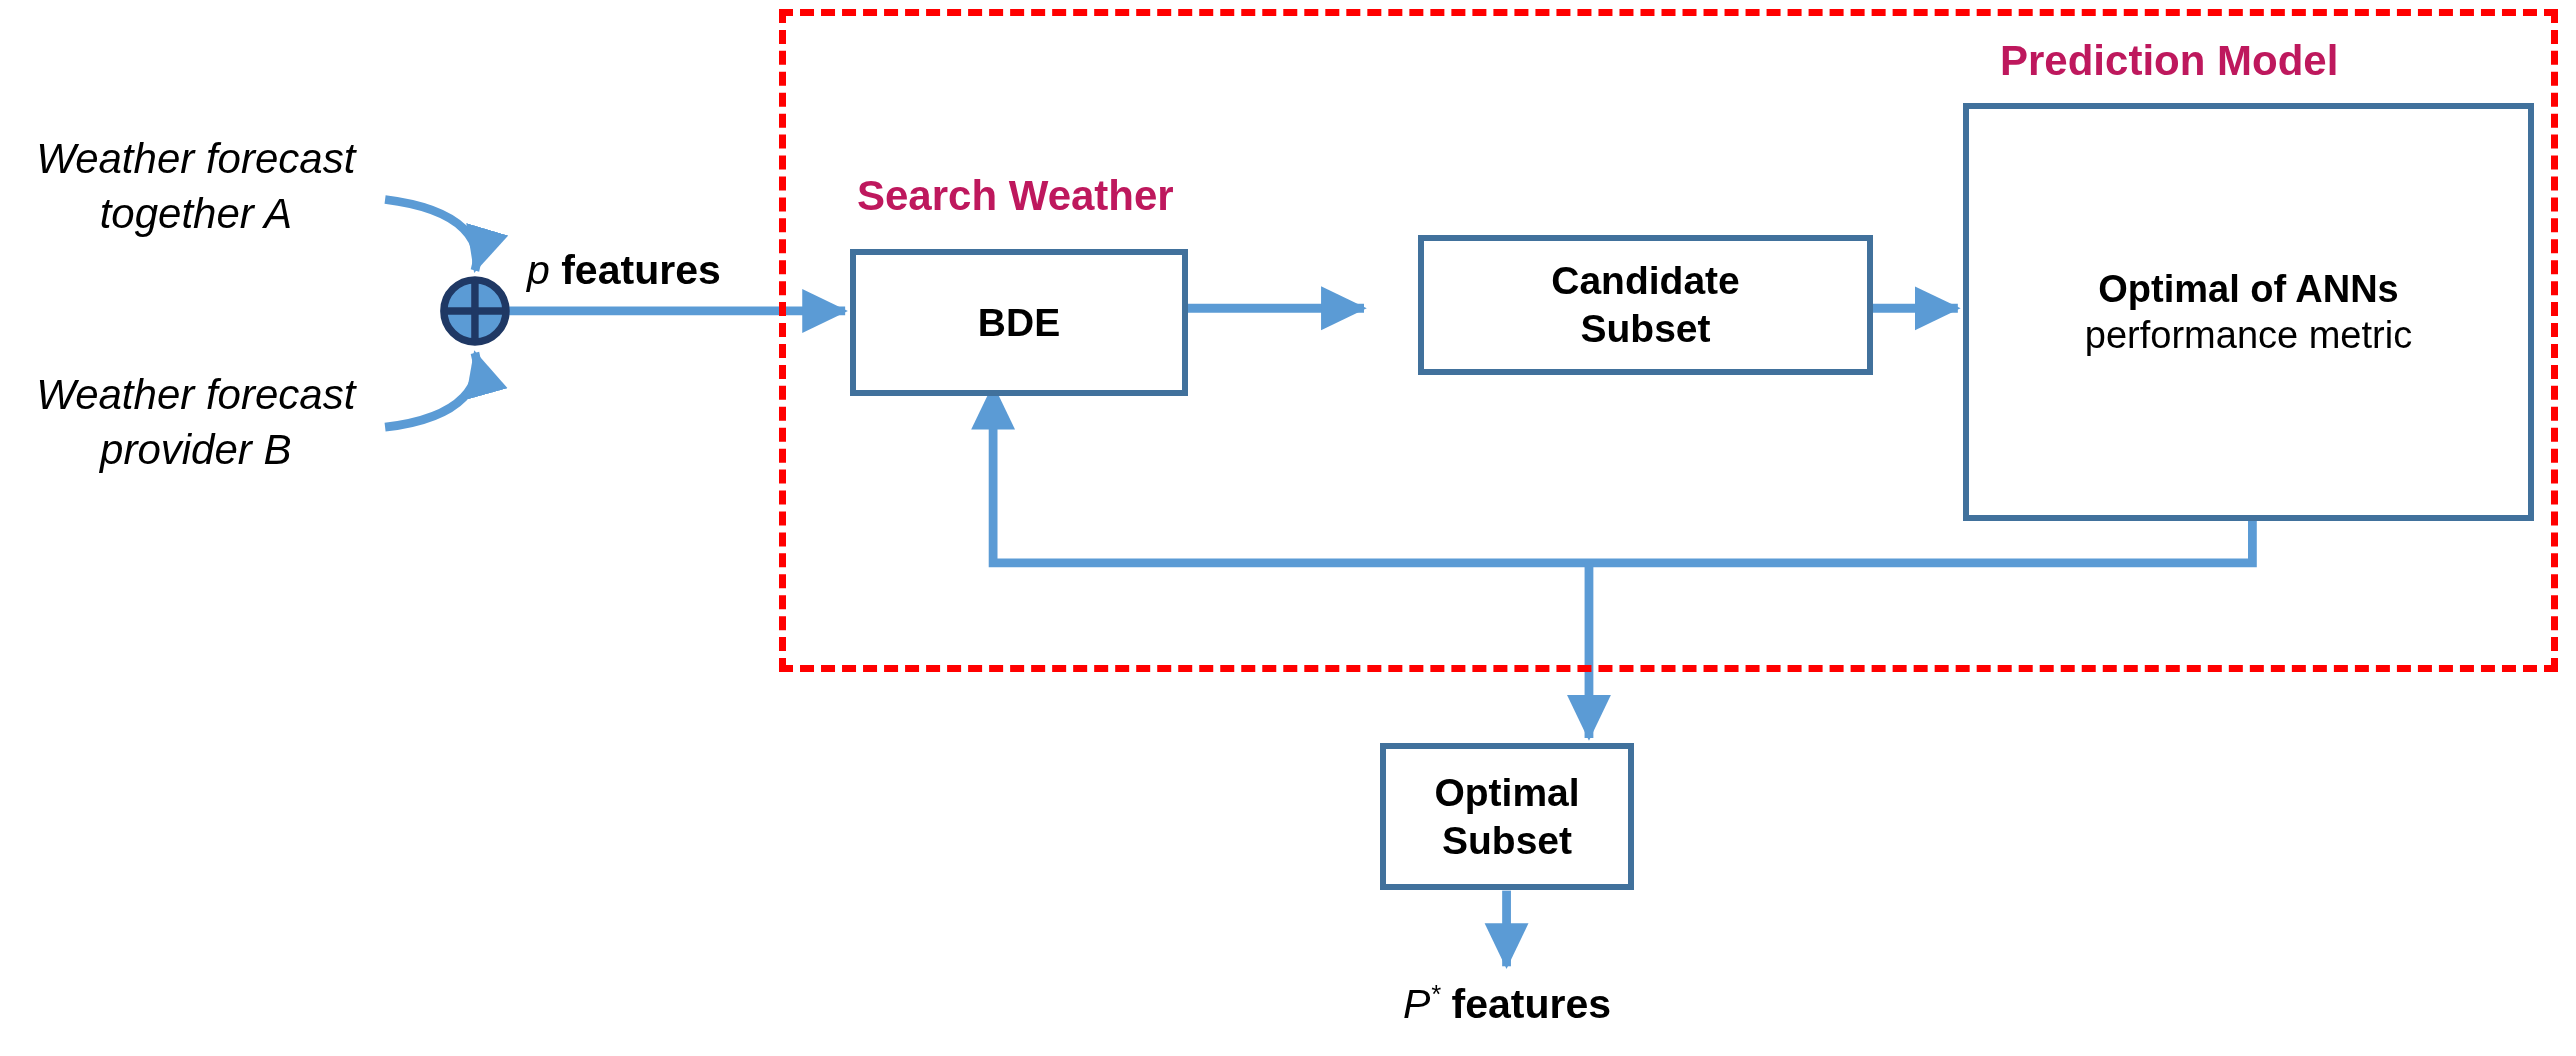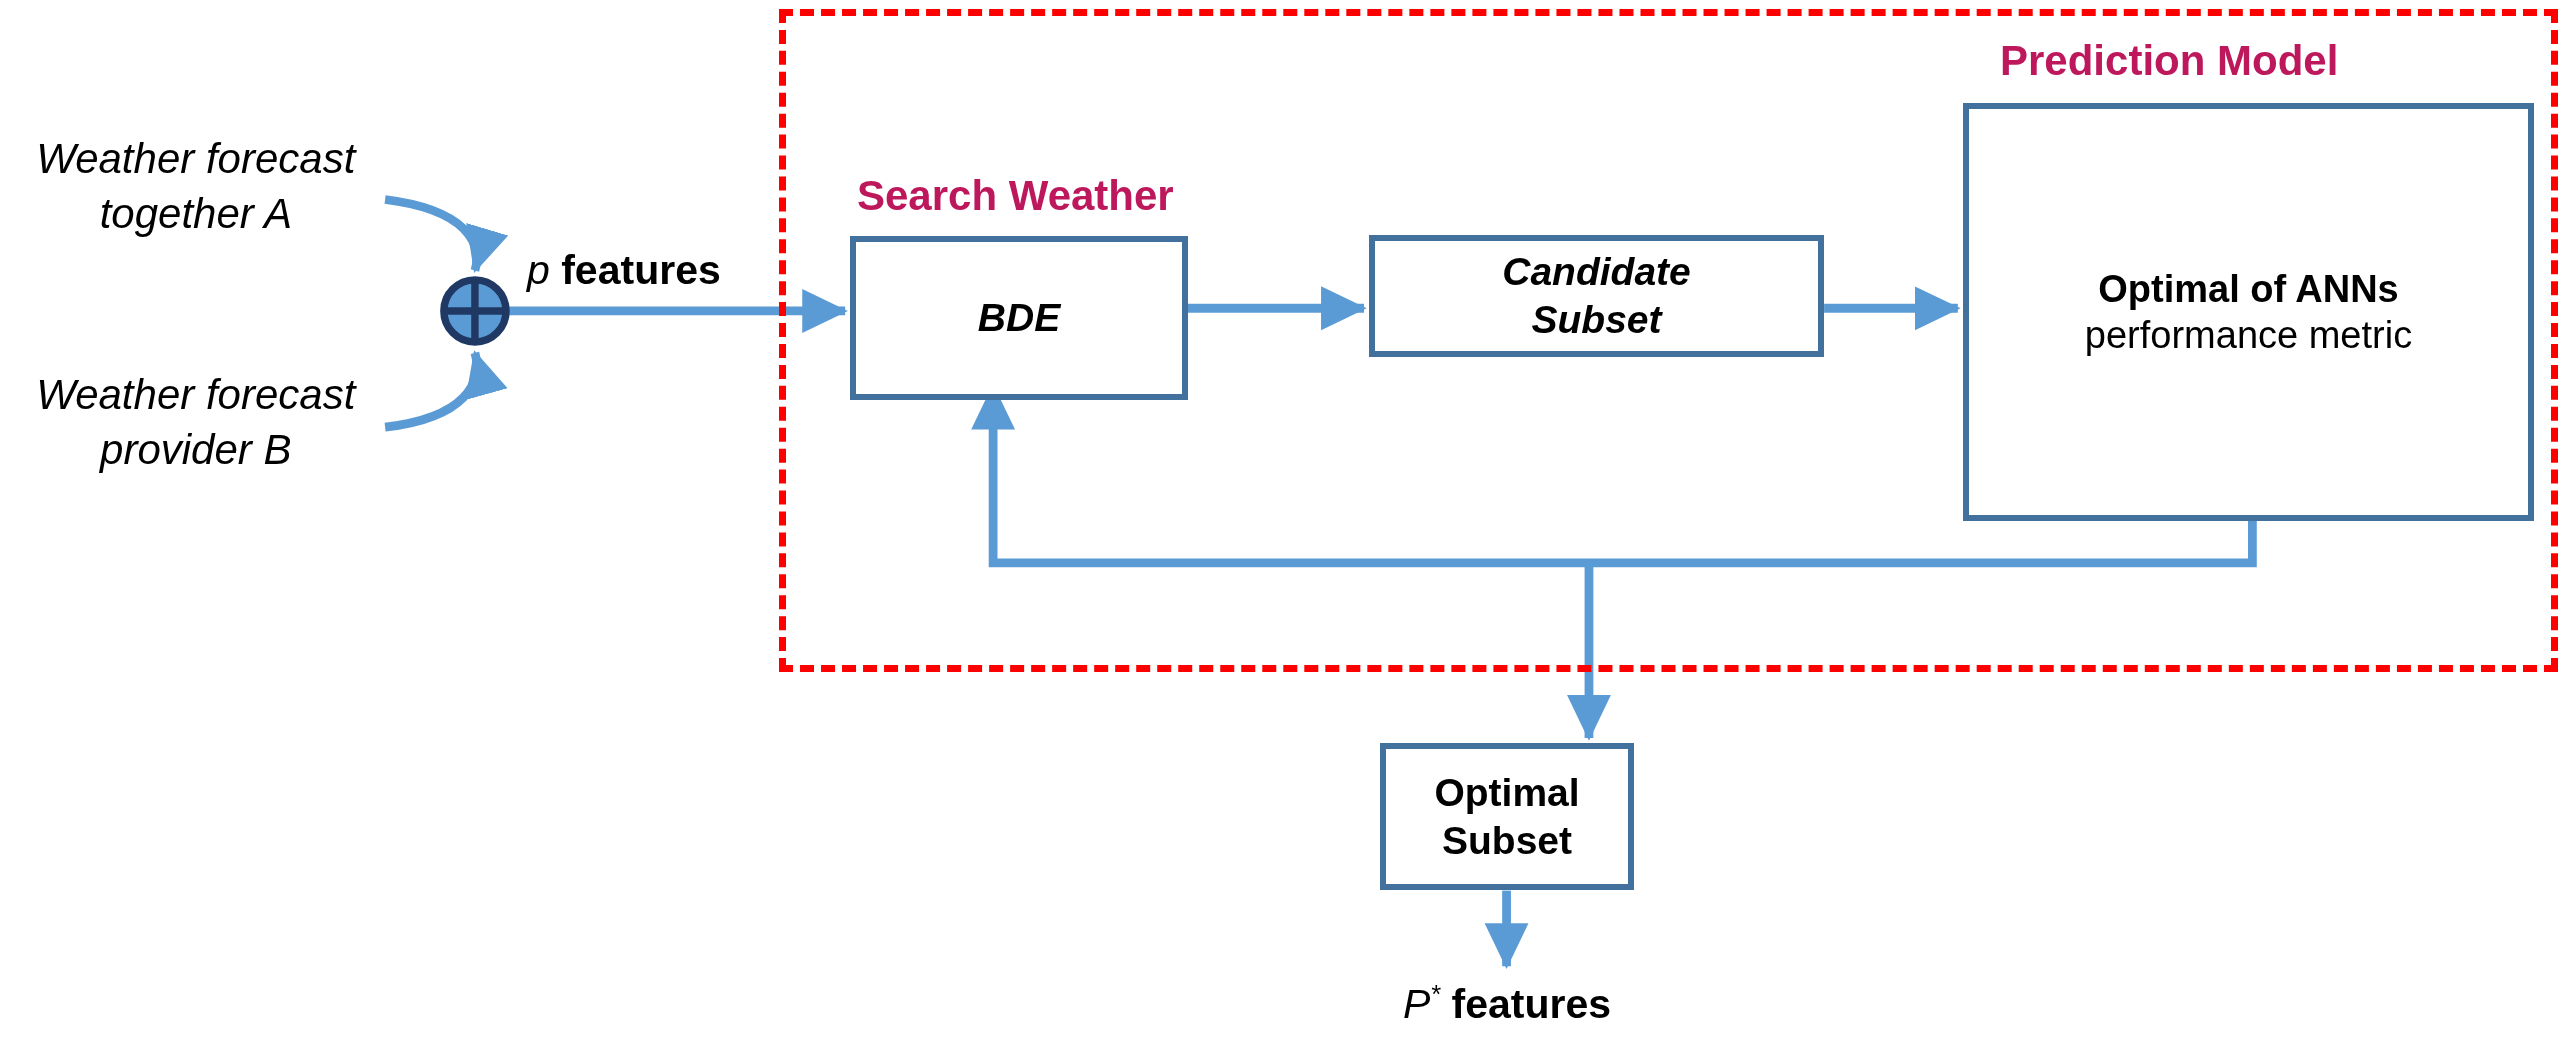--- a/index.html
+++ b/index.html
@@ -36,26 +36,26 @@
     justify-content: center;
     text-align: center;
   }
   .node-label {
     font-weight: bold;
     color: #000000;
     line-height: 1.22;
   }
   
   #box-bde {
-    left: 850px;  top: 236px;  width: 338px;  height: 164px; font-style: italic;
+    left: 850px;  top: 249px;  width: 338px;  height: 147px;
   }
   #box-bde .node-label { font-size: 39px; }
 
   #box-candidate {
-    left: 1369px;  top: 235px;  width: 455px;  height: 122px; font-style: italic;
+    left: 1418px;  top: 235px;  width: 455px;  height: 140px;
   }
   #box-candidate .node-label { font-size: 39px; }
 
   #box-prediction {
     left: 1963px;  top: 103px;  width: 571px;  height: 418px;
   }
   #box-prediction .node-label {
     font-size: 38px;
     font-weight: normal;
     padding: 0 9.5px;

